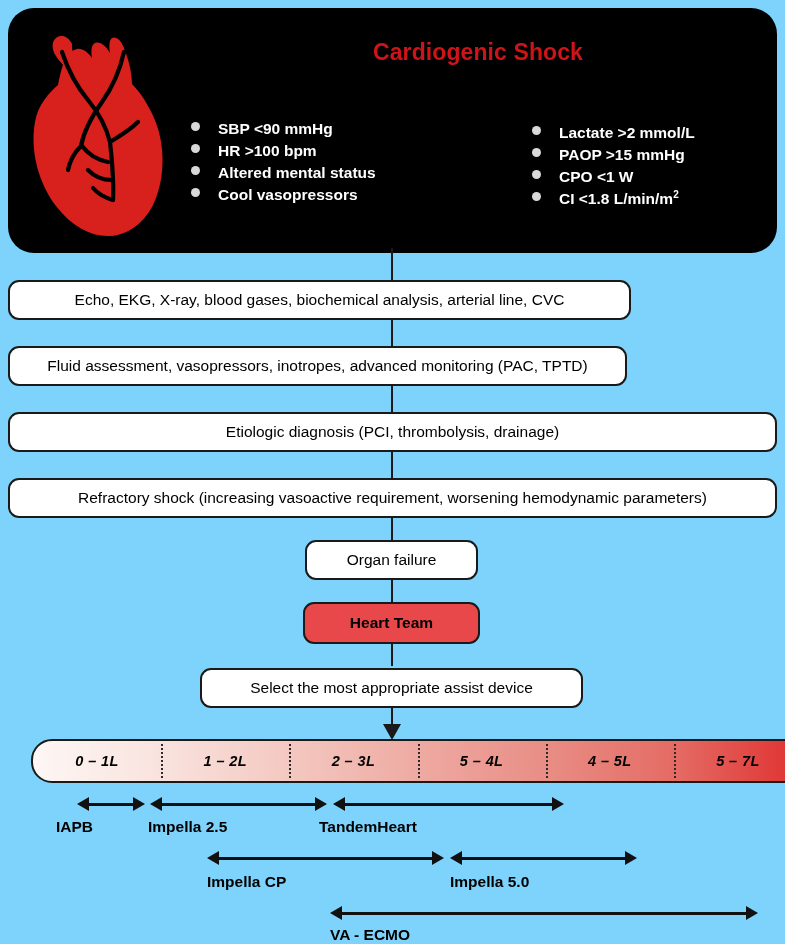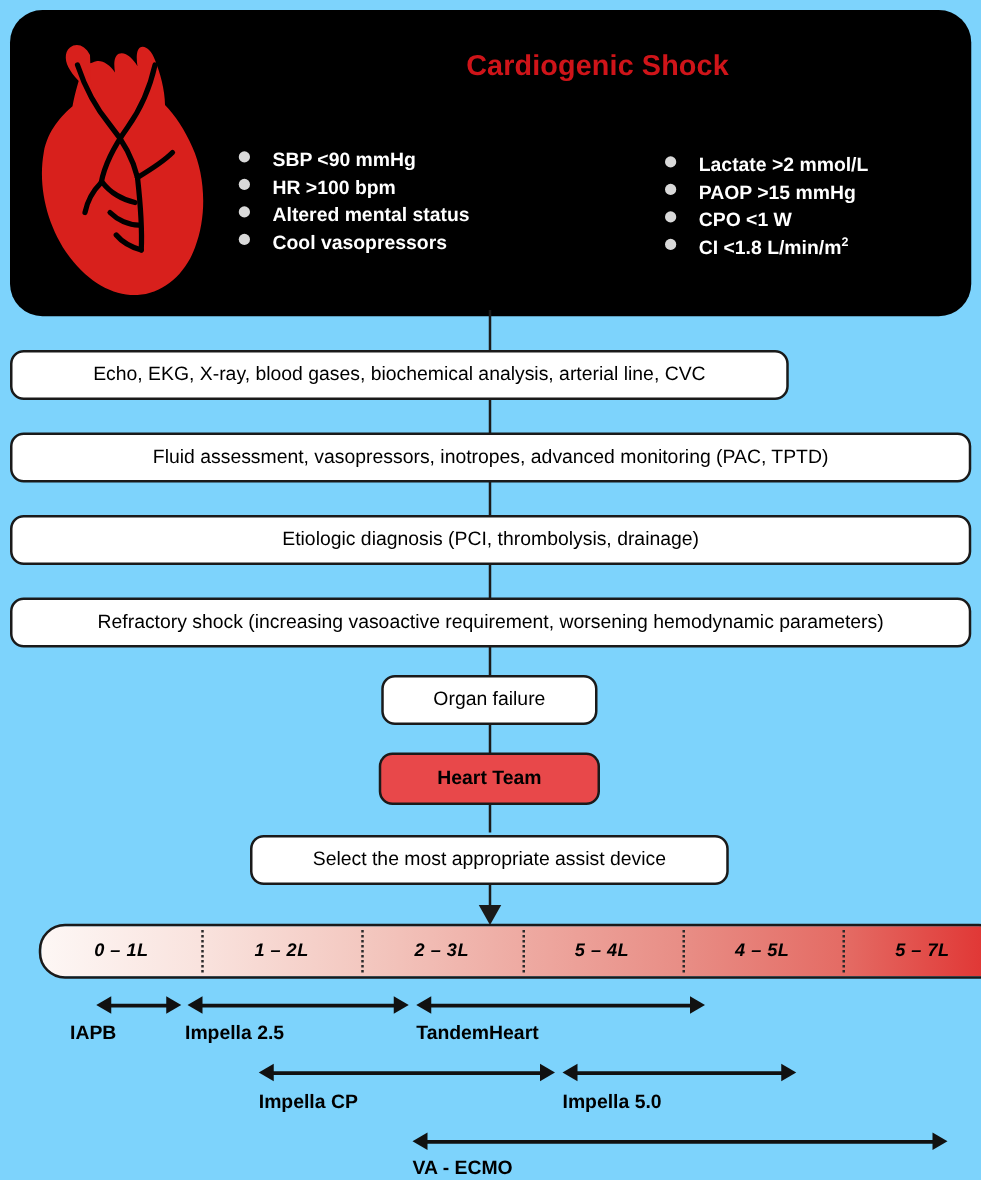--- a/index.html
+++ b/index.html
@@ -272,21 +272,21 @@
   <div class="connector" style="top:450px;  height:30px;"></div>
   <div class="connector" style="top:516px;  height:26px;"></div>
   <div class="connector" style="top:578px;  height:26px;"></div>
   <div class="connector" style="top:640px;  height:26px;"></div>
 
   <div class="arrow-down" style="top:708px; height:22px;"></div>
   <div class="arrow-head-down" style="top:724px;"></div>
 
   <div class="fbox" style="left:8px;   top:280px; width:623px; height:40px;">Echo, EKG, X-ray, blood gases, biochemical analysis, arterial line, CVC</div>
 
-  <div class="fbox" style="left:8px;   top:346px; width:769px; height:40px;">Fluid assessment, vasopressors, inotropes, advanced monitoring (PAC, TPTD)</div>
+  <div class="fbox" style="left:8px;   top:346px; width:619px; height:40px;">Fluid assessment, vasopressors, inotropes, advanced monitoring (PAC, TPTD)</div>
 
   <div class="fbox" style="left:8px;   top:412px; width:769px; height:40px;">Etiologic diagnosis (PCI, thrombolysis, drainage)</div>
 
   <div class="fbox" style="left:8px;   top:478px; width:769px; height:40px;">Refractory shock (increasing vasoactive requirement, worsening hemodynamic parameters)</div>
 
   <div class="fbox" style="left:305px; top:540px; width:173px; height:40px;">Organ failure</div>
 
   <div class="fbox" style="left:200px; top:668px; width:383px; height:40px;">Select the most appropriate assist device</div>
 
   <div class="fbox red" style="left:303px; top:602px; width:177px; height:42px;">Heart Team</div>
@@ -312,21 +312,21 @@
     <span class="shaft"></span>
     <span class="head right"></span>
   </div>
   <div class="dlabel" style="left:148px; top:818px; width:182px;">Impella 2.5</div>
 
   <div class="darrow" style="left:333px; top:797px; width:231px;">
     <span class="head left"></span>
     <span class="shaft"></span>
     <span class="head right"></span>
   </div>
-  <div class="dlabel" style="left:333px; top:818px; width:231px;">TandemHeart</div>
+  <div class="dlabel" style="left:319px; top:818px; width:231px;">TandemHeart</div>
 
   <div class="darrow" style="left:207px; top:851px; width:237px;">
     <span class="head left"></span>
     <span class="shaft"></span>
     <span class="head right"></span>
   </div>
   <div class="dlabel" style="left:207px; top:873px; width:237px;">Impella CP</div>
 
   <div class="darrow" style="left:450px; top:851px; width:187px;">
     <span class="head left"></span>

